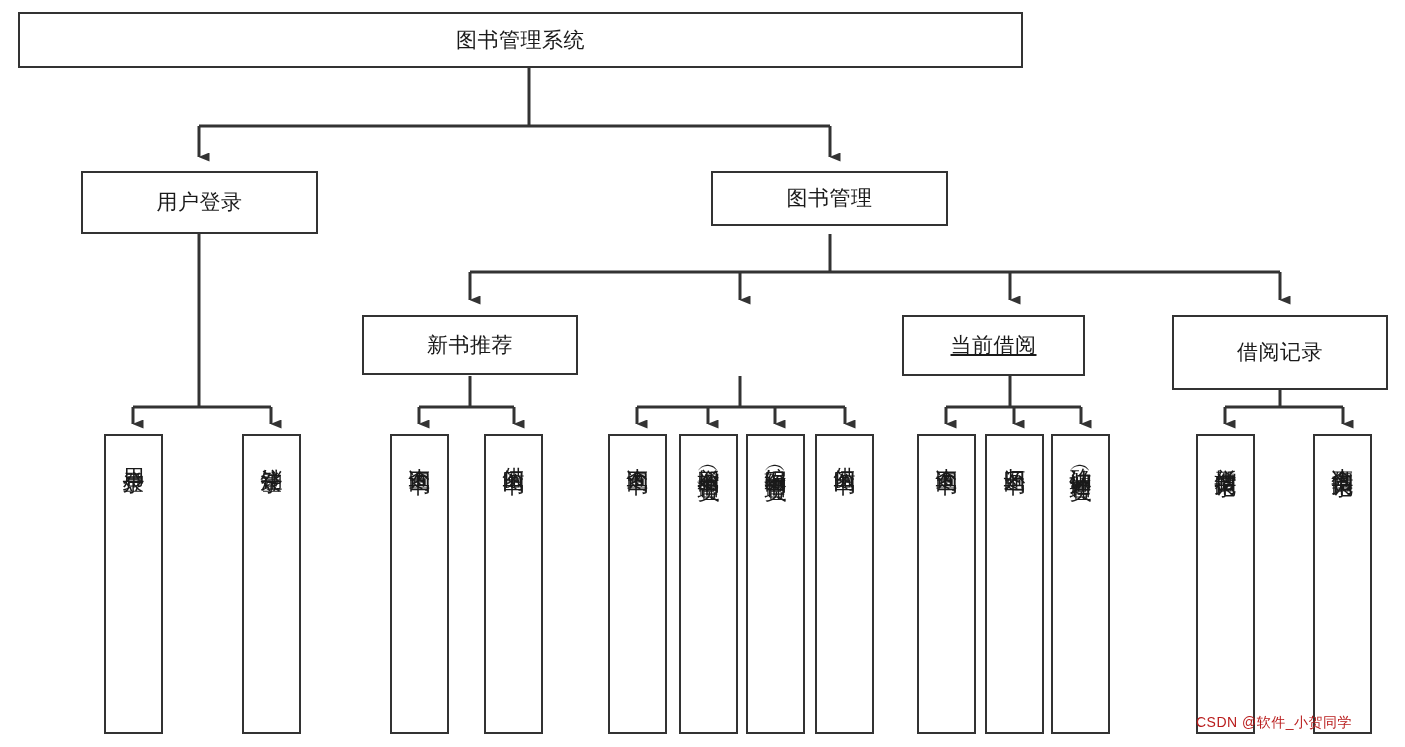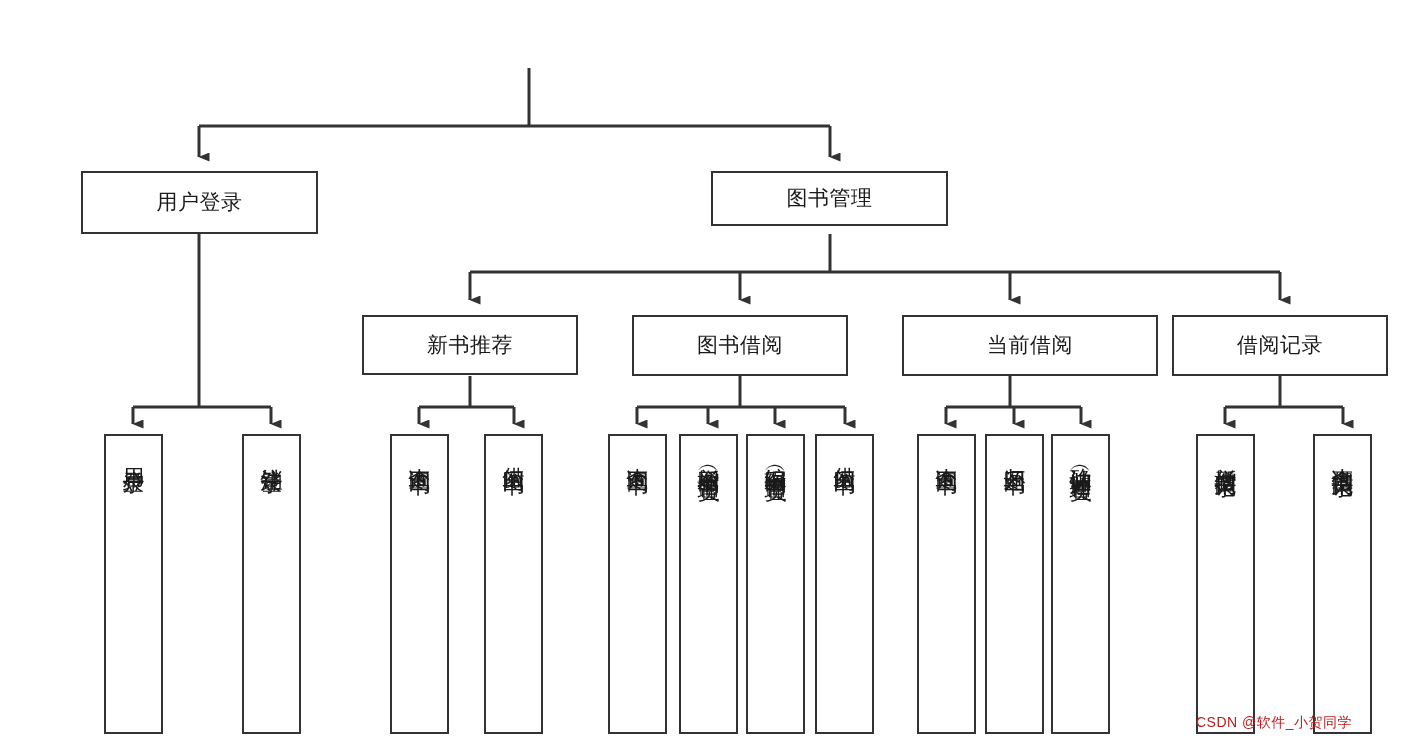--- a/index.html
+++ b/index.html
@@ -113,38 +113,38 @@
       <path d="M1014,407 L1014,424" marker-end="url(#arr)"></path>
       <path d="M1081,407 L1081,424" marker-end="url(#arr)"></path>
 
       <path d="M1280,376 L1280,407"></path>
       <path d="M1225,407 L1343,407"></path>
       <path d="M1225,407 L1225,424" marker-end="url(#arr)"></path>
       <path d="M1343,407 L1343,424" marker-end="url(#arr)"></path>
     </g>
   </svg>
 
+  <div class="node h" style="left:18px; top:12px; width:1005px; height:56px;">
+    <span class="lbl">图书管理系统</span>
+  </div>
 
   <div class="node h" style="left:81px; top:171px; width:237px; height:63px;">
     <span class="lbl">用户登录</span>
   </div>
   <div class="node h" style="left:711px; top:171px; width:237px; height:55px;">
     <span class="lbl">图书管理</span>
   </div>
 
   <div class="node h" style="left:362px; top:315px; width:216px; height:60px;">
     <span class="lbl">新书推荐</span>
   </div>
-  <div class="node h" style="left:632px; top:315px; width:216px; height:61px;">
-    <span class="lbl">图书借阅</span>
-  </div>
-  <div class="node h" style="left:902px; top:315px; width:256px; height:61px;">
+  <div class="node h" style="left:902px; top:315px; width:183px; height:61px;text-decoration:underline;">
     <span class="lbl">当前借阅</span>
   </div>
-  <div class="node h" style="left:1172px; top:315px; width:216px; height:61px;">
+  <div class="node h" style="left:1172px; top:315px; width:216px; height:75px;">
     <span class="lbl">借阅记录</span>
   </div>
 
   <div class="node v" style="left:104px; top:434px; width:59px; height:300px;">
     <span class="lbl">用户登录</span>
   </div>
   <div class="node v" style="left:242px; top:434px; width:59px; height:300px;">
     <span class="lbl">注销登录</span>
   </div>
 

